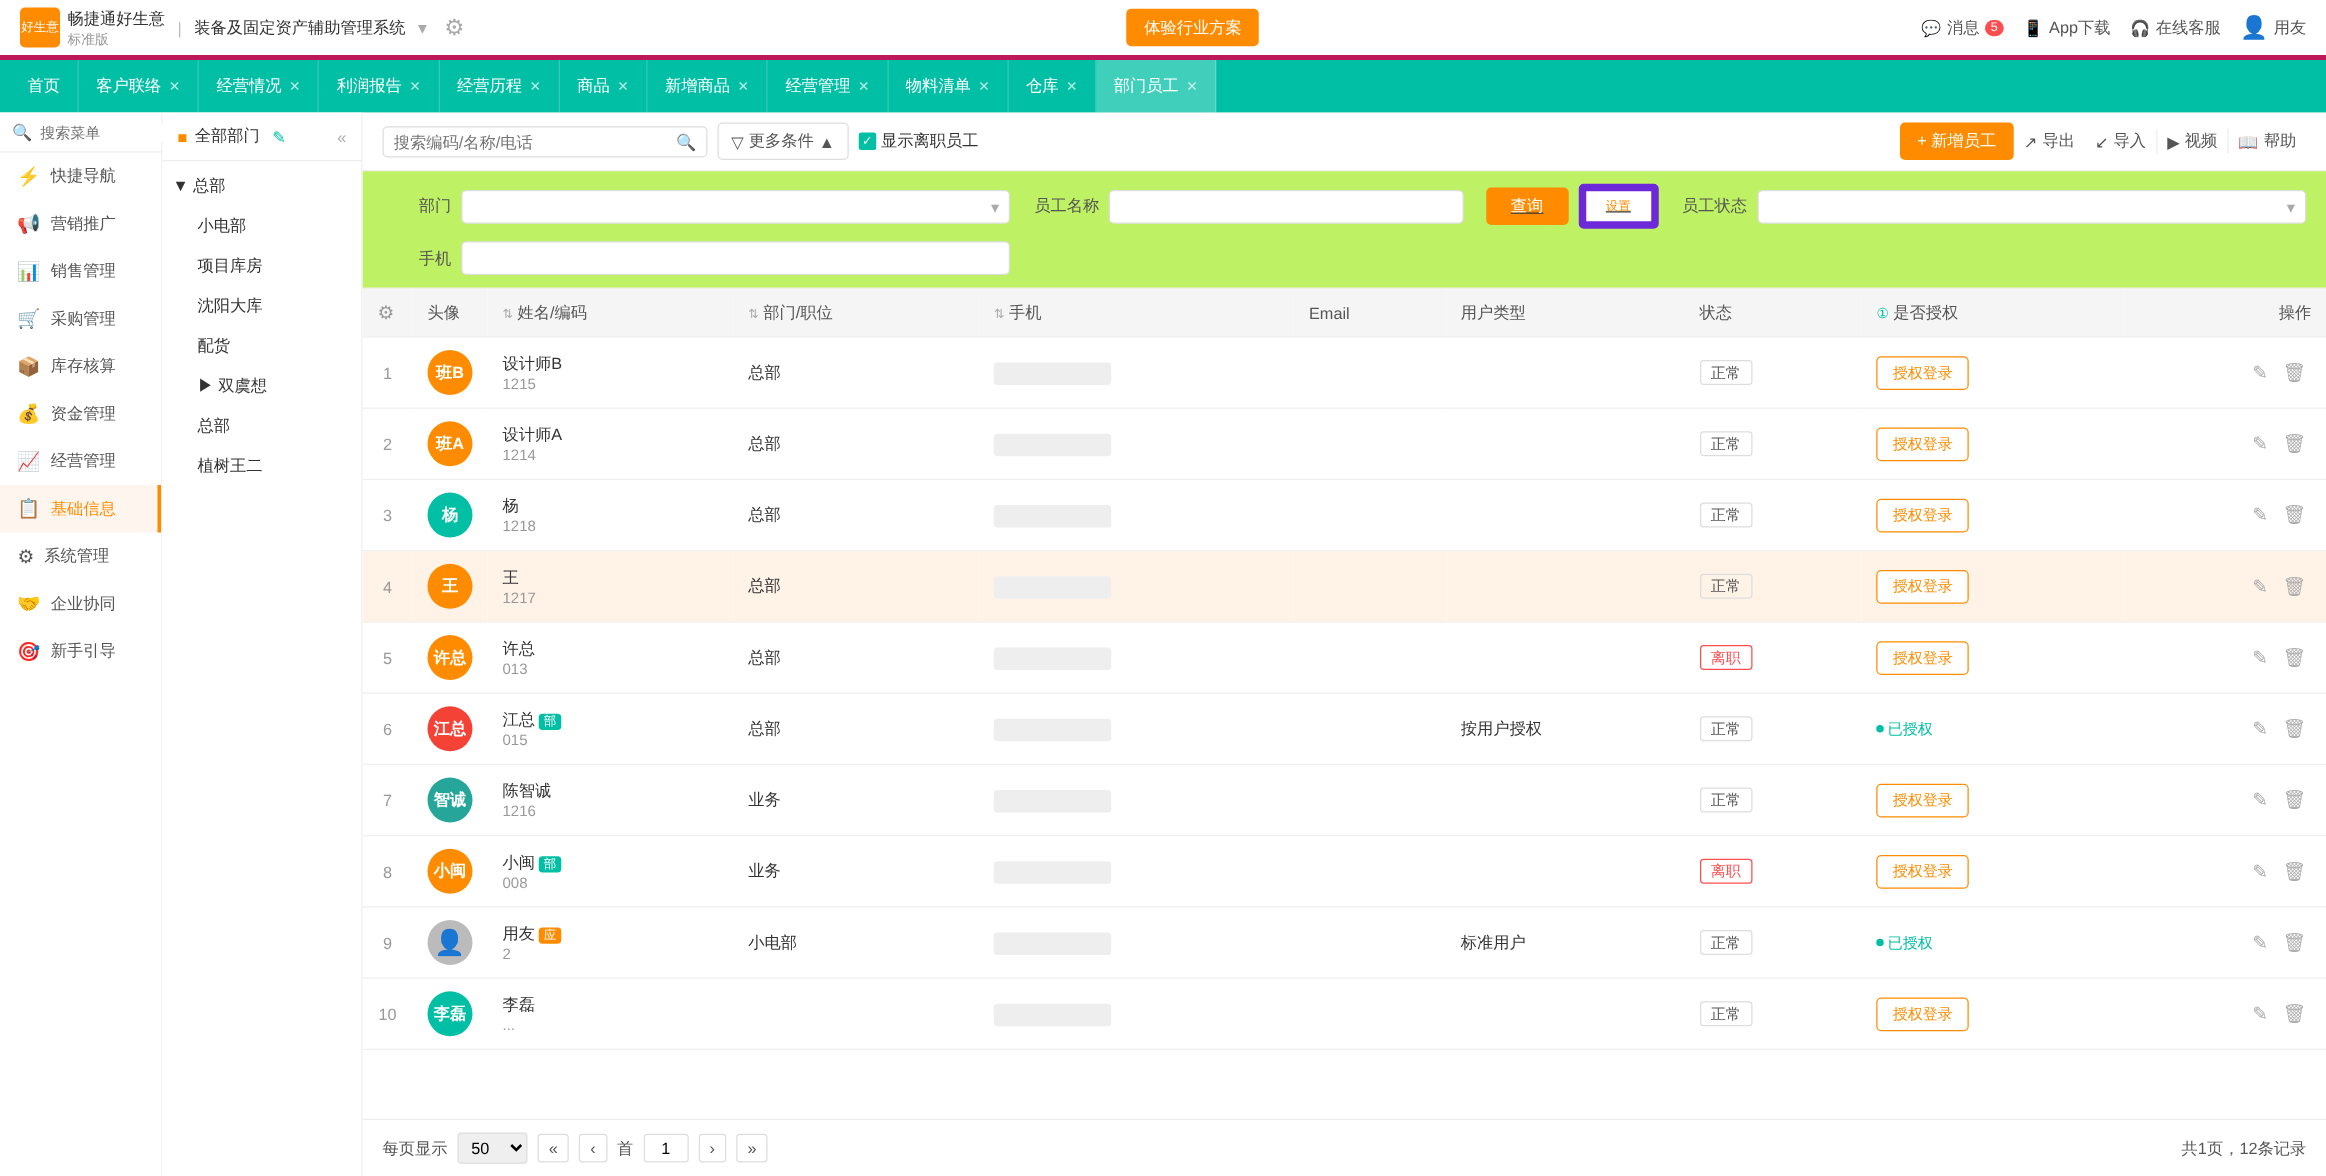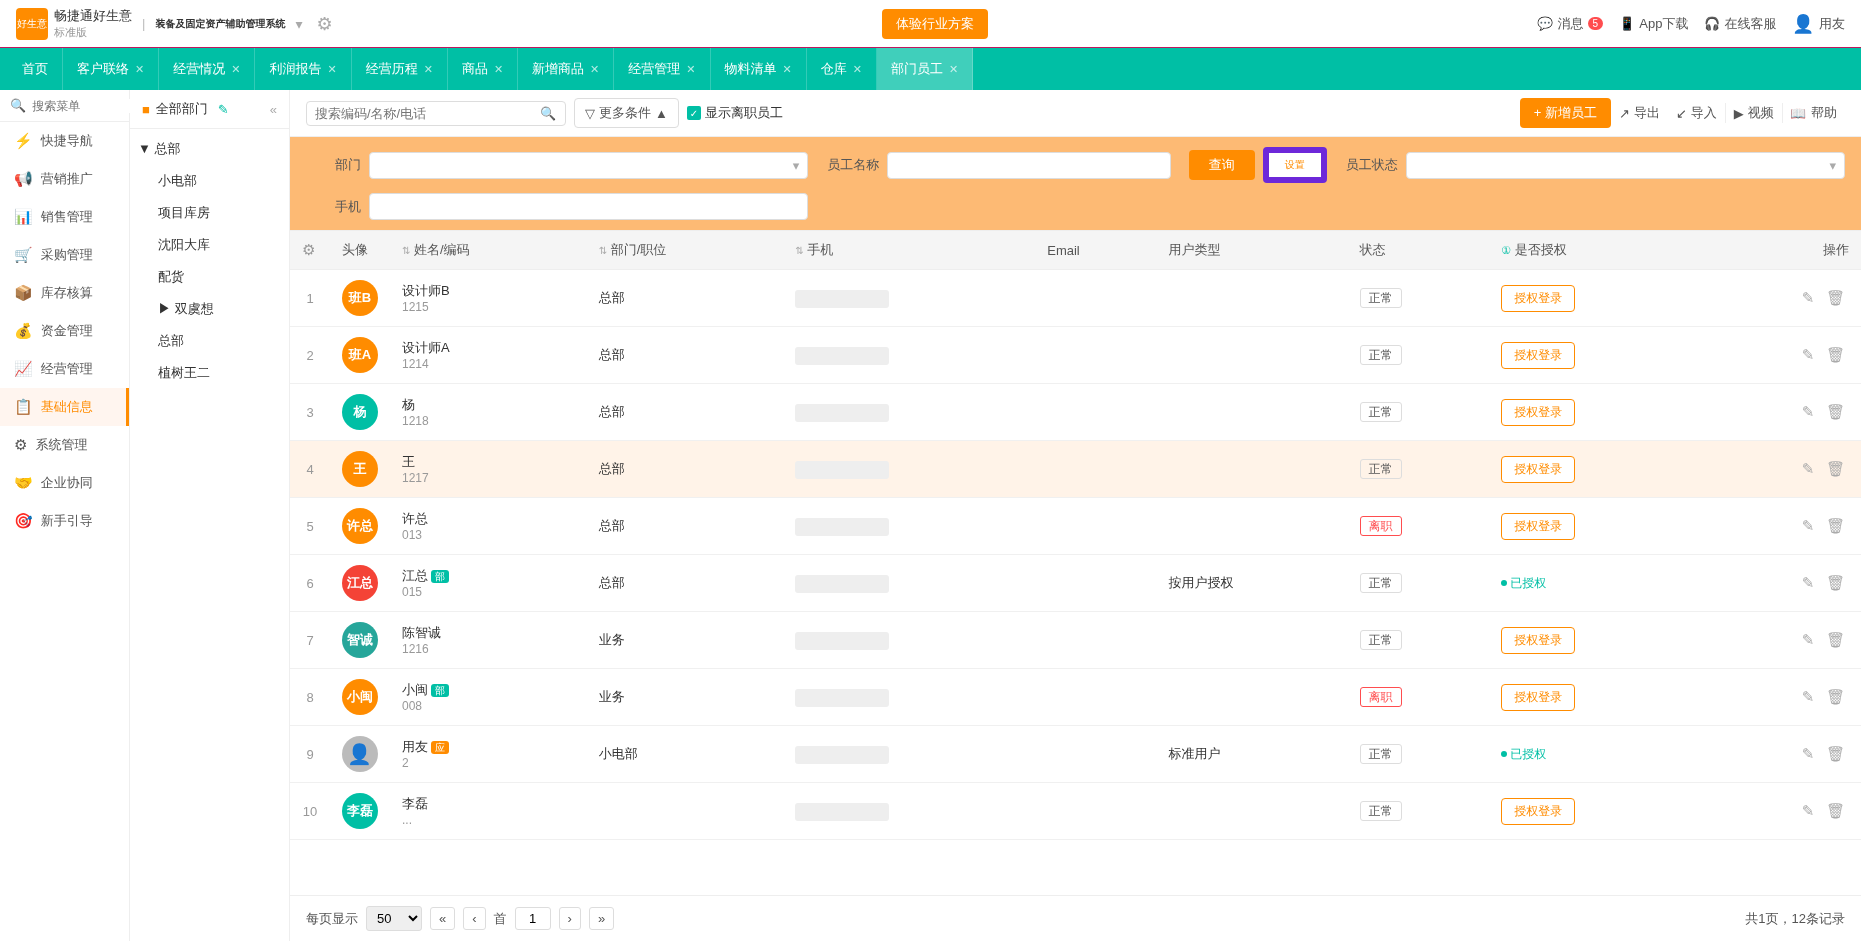--- a/index.html
+++ b/index.html
@@ -5,29 +5,29 @@
     * { box-sizing: border-box; margin: 0; padding: 0; font-family: 'Microsoft YaHei', Arial, sans-serif; }
     body { background: #f5f5f5; font-size: 13px; color: #333; }
 
     
     .top-bar {
       height: 48px;
       background: #fff;
       display: flex;
       align-items: center;
       padding: 0 16px;
-      border-bottom: 1px solid #be185d;
+      border-bottom: 4px solid #be185d;
       justify-content: space-between;
     }
     .top-bar-left { display: flex; align-items: center; gap: 10px; }
     .logo-area { display: flex; align-items: center; gap: 6px; }
     .logo-icon { width: 32px; height: 32px; background: #ff8c00; border-radius: 4px; display: flex; align-items: center; justify-content: center; color: #fff; font-size: 10px; }
     .logo-text { font-size: 13px; color: #333; }
     .logo-sub { font-size: 11px; color: #999; }
-    .system-title { font-size: 10px; color: #333; font-weight: 700; }
+    .system-title { font-size: 13px; color: #333; font-weight: 400; }
     .trial-btn { background: #ff8c00; color: #fff; border: none; padding: 6px 14px; border-radius: 4px; cursor: pointer; font-size: 13px; }
     .top-right { display: flex; align-items: center; gap: 16px; font-size: 13px; color: #555; }
     .top-right-item { display: flex; align-items: center; gap: 4px; cursor: pointer; }
     .badge { background: #ff4d4f; color: #fff; border-radius: 10px; font-size: 10px; padding: 1px 5px; }
 
     
     .nav-tabs {
       background: #00bfa5;
       height: 42px;
       display: flex;
@@ -184,21 +184,21 @@
       gap: 4px;
       font-size: 13px;
       color: #555;
       cursor: pointer;
       padding: 5px 8px;
     }
     .divider-v { width: 1px; height: 20px; background: #eee; }
 
     
     .filter-row {
-      background: #fdba74;
+      background: #bef264;
       padding: 10px 16px;
       border-bottom: 1px solid #eee;
       display: grid;
       grid-template-columns: 1fr 1fr 1fr;
       grid-template-rows: auto auto;
       gap: 10px 16px;
     }
     .filter-item {
       display: flex;
       align-items: center;
@@ -223,20 +223,21 @@
       border-radius: 4px;
       padding: 5px 8px;
       font-size: 13px;
       outline: none;
     }
     .filter-actions {
       display: flex;
       align-items: center;
       gap: 8px;
       justify-content: flex-end;
+      text-decoration: underline;
     }
     .query-btn {
       background: #ff8c00;
       color: #fff;
       border: none;
       padding: 6px 20px;
       border-radius: 4px;
       cursor: pointer;
       font-size: 13px;
     }

